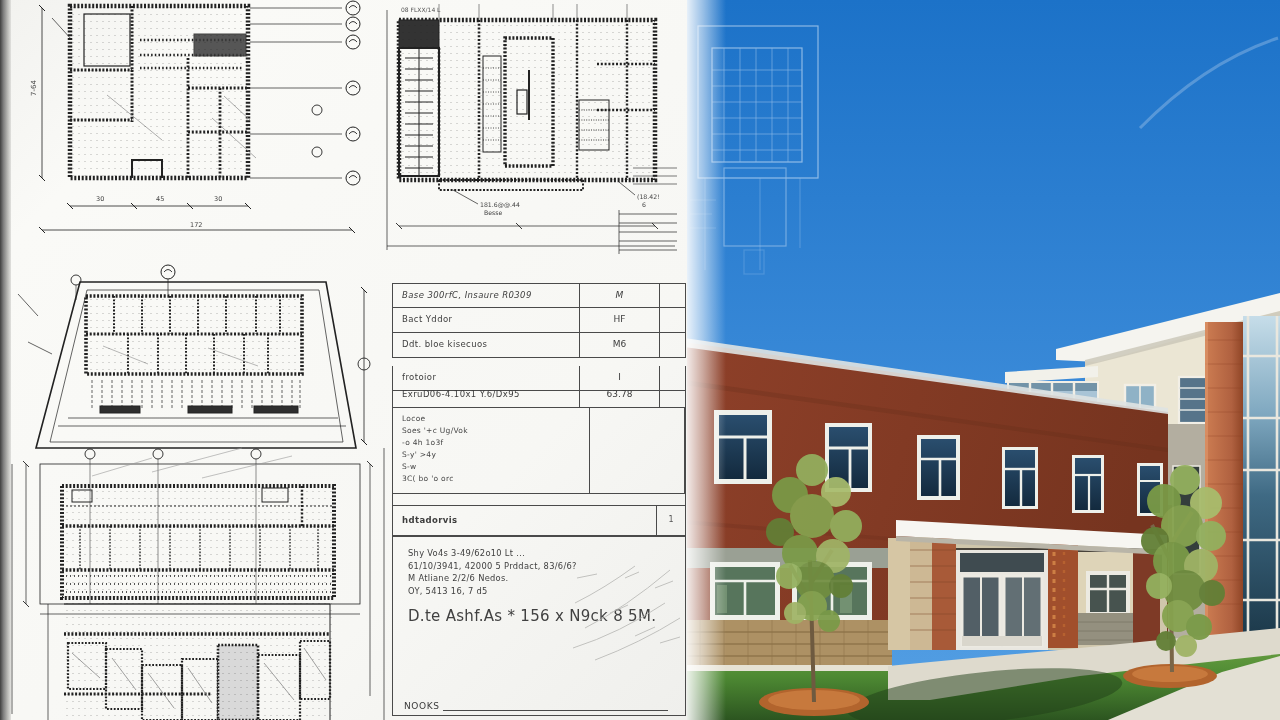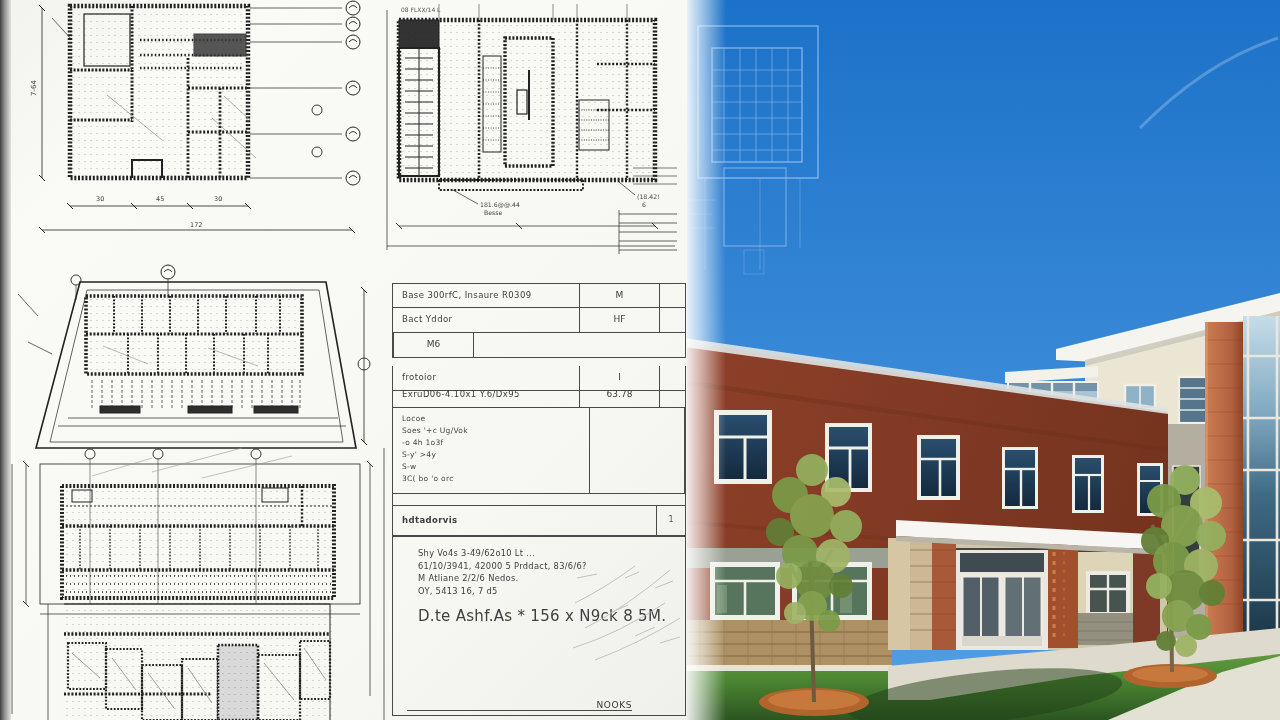--- a/index.html
+++ b/index.html
@@ -17,43 +17,43 @@
   #paper-edge{position:absolute;left:0;top:0;width:11px;height:720px;
       background:linear-gradient(90deg,#3f3f3f 0%,#7c7c7c 30%,#b9b9b6 70%,#e2e2df 100%);}
   .plan{position:absolute;}
   .speckle{position:absolute;pointer-events:none;opacity:.32;
       background-image:radial-gradient(rgba(30,30,30,.5) .5px, transparent .9px);
       background-size:6px 7px;}
 
   
   .trow{position:absolute;left:392px;width:294px;display:flex;
         border:1.3px solid #4a4a4a;border-top:none;background:transparent;}
-  .trow.first{border-top:1.3px solid #4a4a4a;}
+  .trow.first{border-top:1.3px solid #4a4a4a;font-style:italic;}
   .tlabel{width:186px;padding:6px 4px 0 9px;font-size:8.5px;color:#3d3d3d;letter-spacing:.4px;
           white-space:nowrap;overflow:hidden;}
   .tval{width:80px;border-left:1.3px solid #4a4a4a;text-align:center;padding-top:6px;
         font-size:9px;color:#3d3d3d;}
   .tstub{flex:1;border-left:1.3px solid #4a4a4a;}
   #notes-cell{position:absolute;left:392px;top:408px;width:294px;height:86px;display:flex;
         border:1.3px solid #4a4a4a;border-top:none;gap:18px;}
   #notes-lines{width:186px;padding:5px 0 0 9px;font-size:7.5px;line-height:12px;
         color:#464646;letter-spacing:.3px;}
   #sep-band{position:absolute;left:392px;top:494px;width:294px;height:11px;
         border-left:1.3px solid #4a4a4a;border-right:1.3px solid #4a4a4a;}
   #subrow{position:absolute;left:392px;top:505px;width:294px;height:31px;display:flex;
         border:1.3px solid #4a4a4a;}
   #subrow .sl{width:263px;padding:9px 0 0 9px;font-size:8.5px;color:#3d3d3d;letter-spacing:.4px;font-weight:bold;}
   #subrow .sv{flex:1;border-left:1.3px solid #4a4a4a;text-align:center;padding-top:9px;
         font-size:8px;color:#555;}
   #notes-block{position:absolute;left:392px;top:536px;width:294px;height:180px;
-        border:1.3px solid #4a4a4a;padding:10px 10px 0 25px;}
+        border:1.3px solid #4a4a4a;padding:10px 10px 0 15px;}
   .bline{font-size:8.3px;line-height:12.6px;color:#414141;letter-spacing:.3px;white-space:nowrap;}
   .bline.hl{margin-top:13px;font-size:15px;}
   #block-footer{position:absolute;left:11px;bottom:4px;font-size:9px;color:#3a3a3a;
-        letter-spacing:.6px;display:flex;align-items:flex-end;flex-direction:column;}
+        letter-spacing:.6px;display:flex;align-items:flex-end;}
   #footer-line{display:inline-block;width:225px;border-bottom:1.1px solid #4a4a4a;margin-left:3px;}
   #pencil-sketch{position:absolute;left:565px;top:548px;width:122px;height:125px;}
 </style>
 </head>
 <body>
 
 <div id="stage">
 
   <svg id="photo-svg" viewBox="640 0 640 720">
     <defs>
@@ -451,20 +451,21 @@
         <div class="tlabel">Base 300rfC, Insaure R0309</div>
         <div class="tval">M</div>
         <div class="tstub"></div>
       </div>
       <div class="trow" style="top:308px;height:25px">
         <div class="tlabel">Bact Yddor</div>
         <div class="tval">HF</div>
         <div class="tstub"></div>
       </div>
       <div class="trow" style="top:333px;height:25px">
+        <div class="tlabel">Ddt. bloe kisecuos</div>
         <div class="tval">M6</div>
         <div class="tstub"></div>
       </div>
       <div class="trow" style="top:366px;height:25px">
         <div class="tlabel">frotoior</div>
         <div class="tval">I</div>
         <div class="tstub"></div>
       </div>
       <div class="trow" style="top:383px;height:25px">
         <div class="tlabel">ExruD06-4.10x1 Y.6/Dx95</div>

